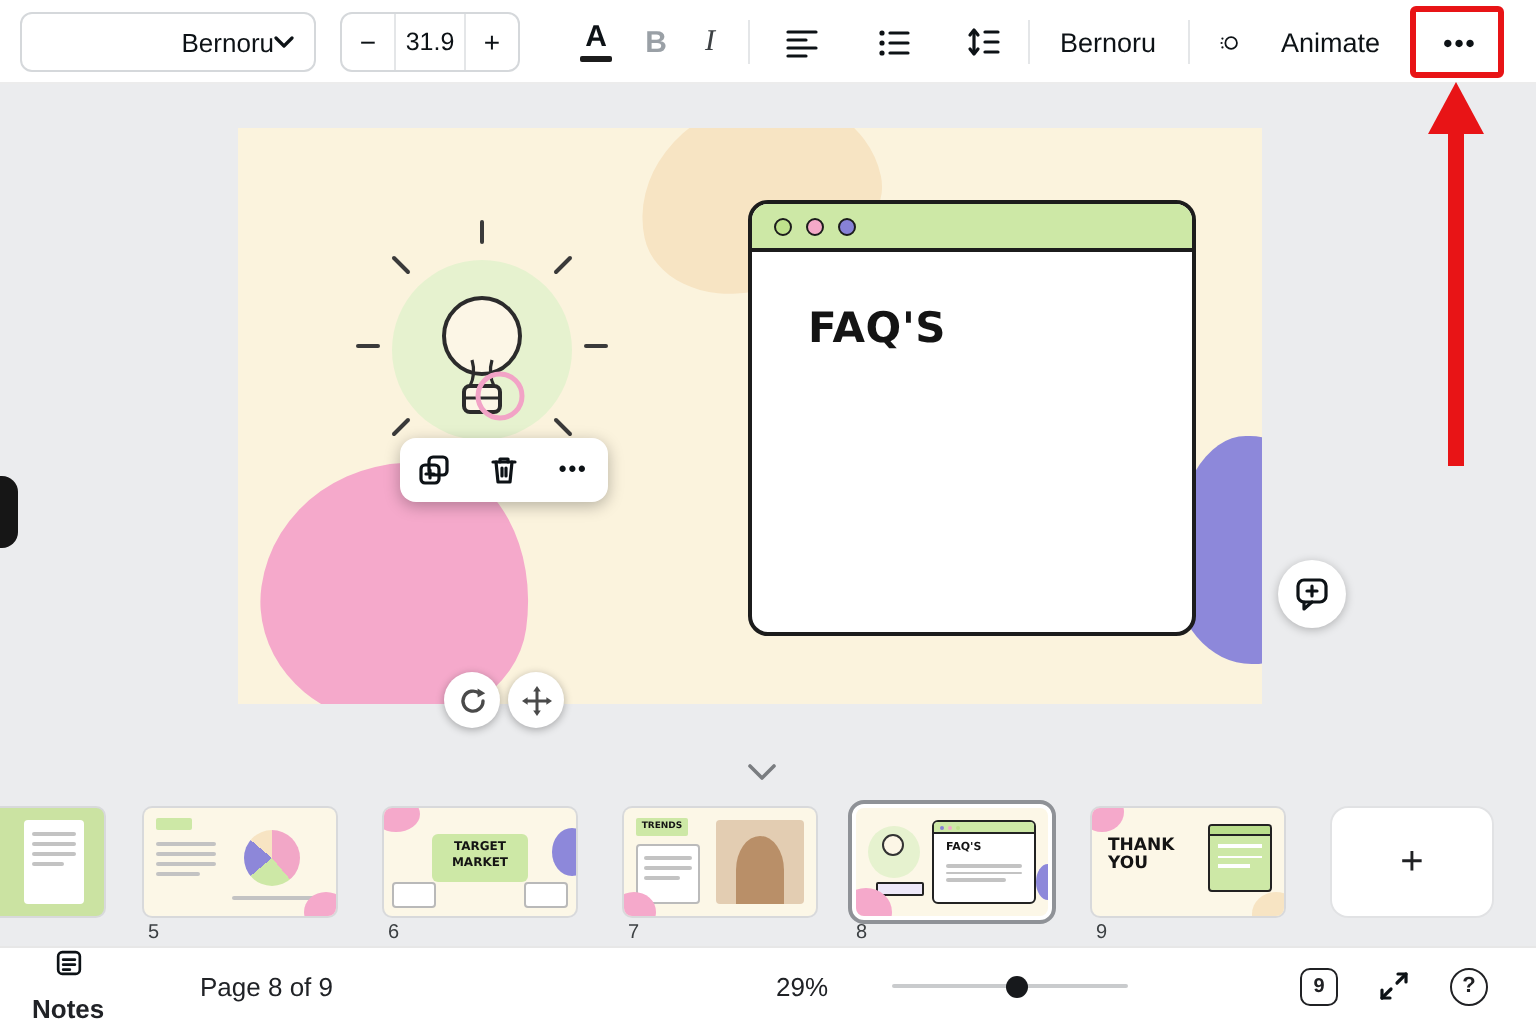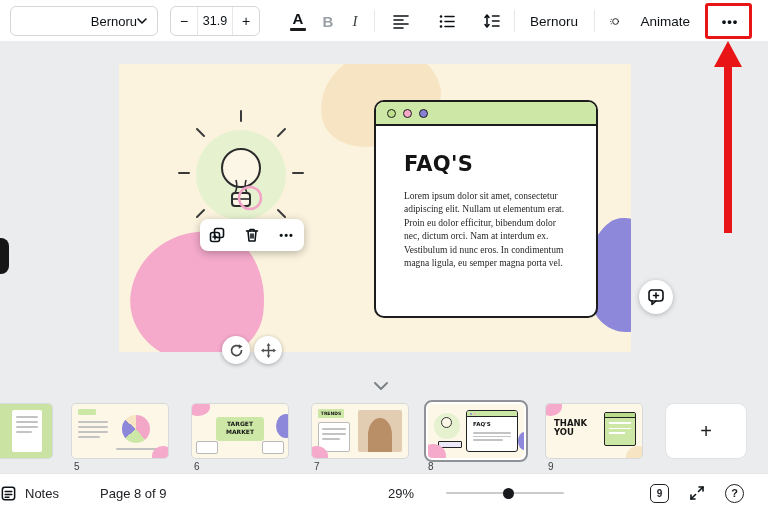--- a/index.html
+++ b/index.html
@@ -147,22 +147,22 @@
     cursor: pointer; box-shadow: 0 0 0 1px rgba(0,0,0,.04);
   }
   .m { position: absolute; } 
   .mline { background: #c3c3c3; height: 1.5px; border-radius: 1px; }
   
   .statusbar {
     position: absolute; left: 0; top: 473px; width: 768px; height: 38px;
     background: #fff; border-top: 1px solid #e7e7e7; z-index: 20;
   }
   .sb { position: absolute; top: 0; height: 38px; display: flex; align-items: center; }
-  .notes-btn { left: 0; gap: 8px; border: none; background: none; cursor: pointer;
-    font-size: 13px; font-weight: 400; color: #202226; }
+  .notes-btn { left: 16px; gap: 8px; border: none; background: none; cursor: pointer;
+    font-size: 13px; font-weight: 700; color: #202226; flex-direction: column; }
   .page-indicator { left: 100px; font-size: 13px; color: #202226; }
   .zoom-label { left: 388px; font-size: 13px; color: #202226; cursor: pointer; border: none; background: none; }
   .zoom-slider { left: 446px; width: 118px; height: 38px; cursor: pointer; }
   .zoom-track { position: absolute; top: 18px; left: 0; width: 118px; height: 2px; background: #c9cbcd; border-radius: 1px; }
   .zoom-knob { position: absolute; top: 13.5px; left: 48%; width: 11px; height: 11px; background: #17191c; border-radius: 50%; }
   .pagecount-btn { left: 650px; border: none; background: none; cursor: pointer; }
   .pagecount-box {
     width: 19px; height: 19px; border: 1.8px solid #202124; border-radius: 5px;
     font-size: 10px; font-weight: 700; color: #202124;
     display: flex; align-items: center; justify-content: center;
@@ -283,21 +283,20 @@
     </div>
 
     <div class="browser-card">
       <div class="card-header">
         <span class="dot dot-green"></span>
         <span class="dot dot-pink"></span>
         <span class="dot dot-purple"></span>
       </div>
       <div class="card-body">
         <div class="faq-title">FAQ'S</div>
-        <div class="faq-body">Lorem ipsum dolor sit amet, consectetur adipiscing elit. Nullam ut elementum erat. Proin eu dolor efficitur, bibendum dolor nec, dictum orci. Nam at interdum ex. Vestibulum id nunc eros. In condimentum magna ligula, eu semper magna porta vel.</div>
       </div>
     </div>
 
   </div>
 
   <div class="float-toolbar">
     <button class="ft-btn">
       <svg width="16" height="16" viewBox="0 0 16 16">
         <rect x="5.5" y="1.5" width="9" height="9" rx="2" class="icon-stroke"></rect>
         <rect x="1.5" y="5.5" width="9" height="9" rx="2" class="icon-stroke" fill="#fff"></rect>

